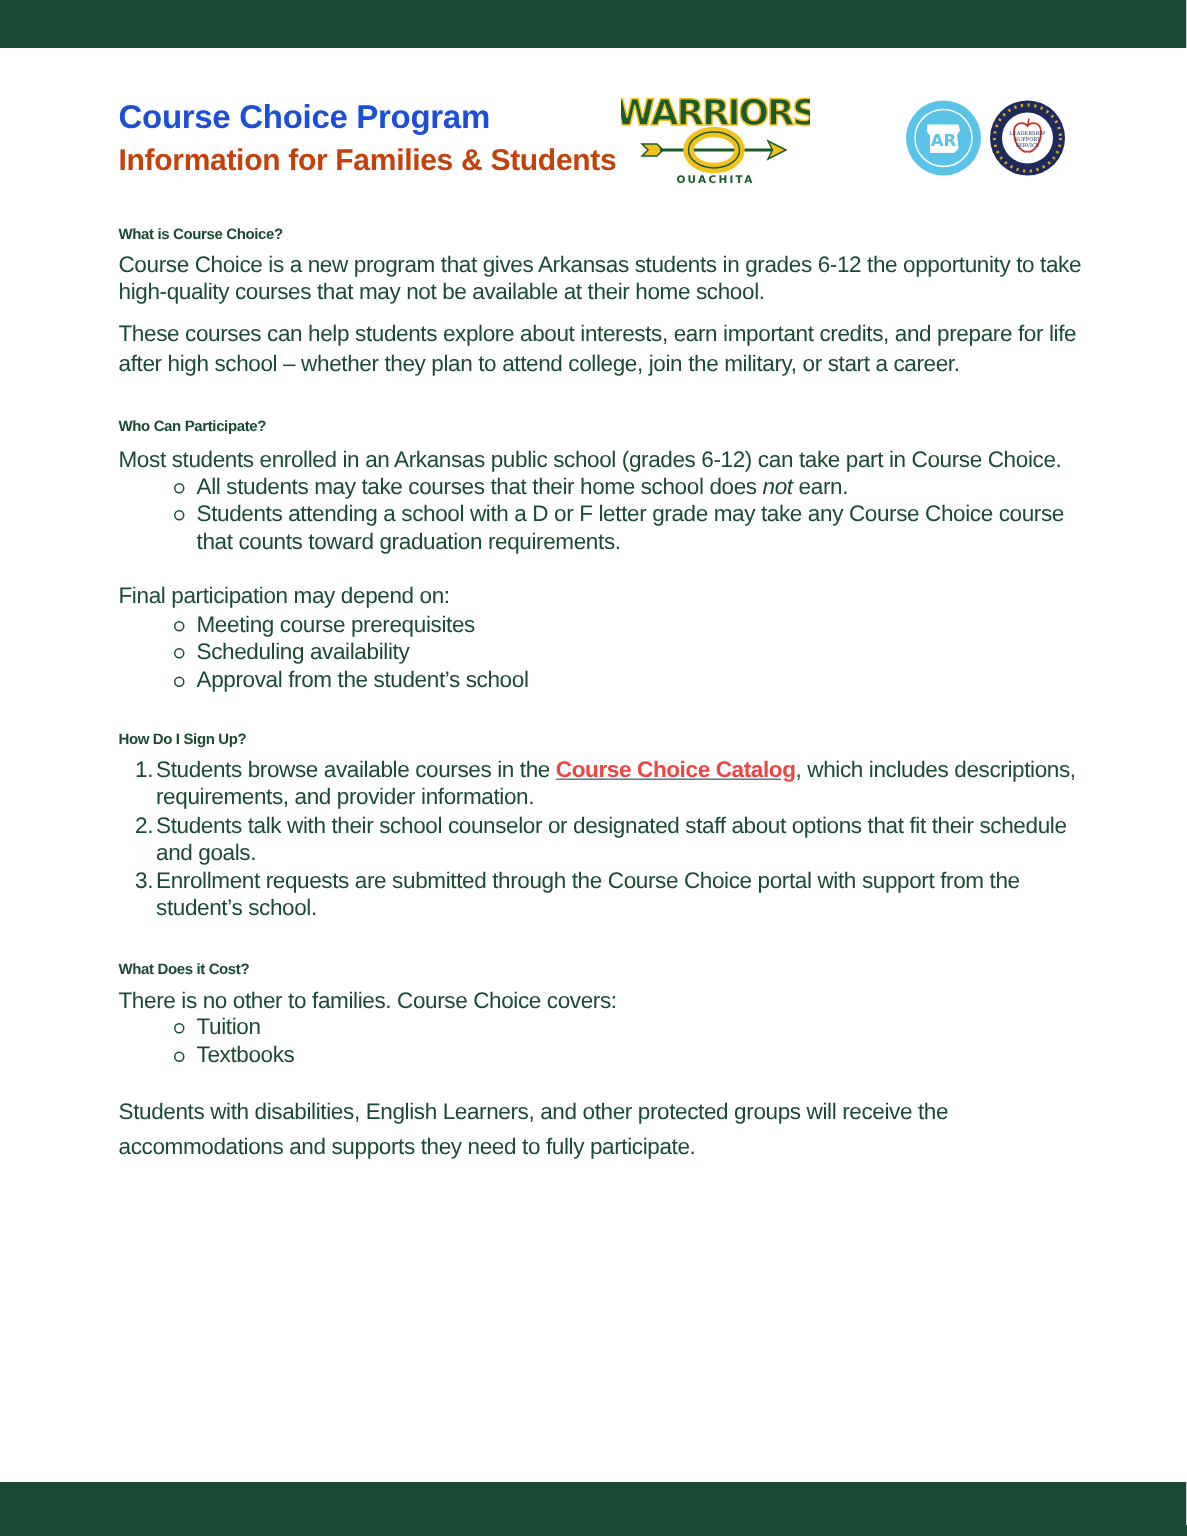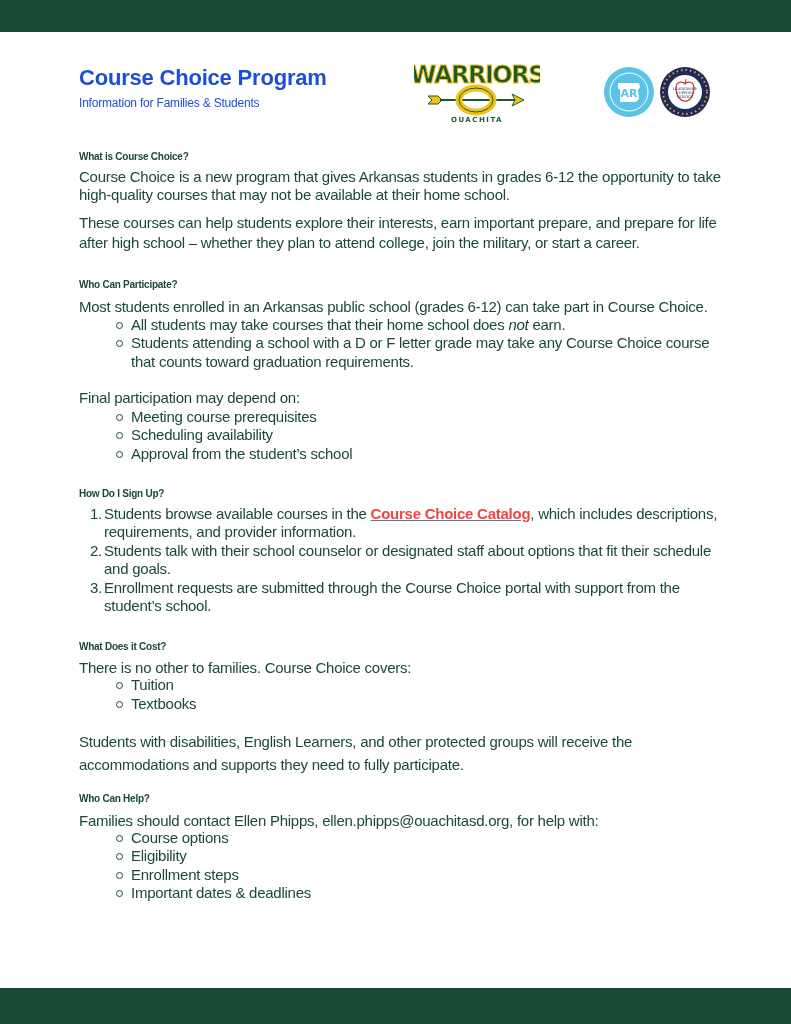--- a/index.html
+++ b/index.html
@@ -3,21 +3,21 @@
 <meta charset="utf-8">
 <style>
   * { box-sizing: border-box; margin: 0; padding: 0; }
   html, body { width: 791px; height: 1024px; background: #ffffff; overflow: hidden; }
   body { position: relative; font-family: "Liberation Sans", sans-serif; color: #1a4a34; }
   .band { position: absolute; left: 0; width: 791px; background: #194834; }
   .band.top { top: 0; height: 32px; }
   .band.bottom { top: 988px; height: 36px; }
 
   .title { position: absolute; left: 79px; top: 65px; font-size: 22px; font-weight: bold; color: #1d4ed8; letter-spacing: -0.2px; }
-  .subtitle { position: absolute; left: 79px; top: 96px; font-size: 12px; color: #1d4ed8; letter-spacing: -0.2px; }
+  .subtitle { position: absolute; left: 79px; top: 96px; font-size: 20px; color: #c2410c; letter-spacing: -0.2px; font-weight: bold; }
 
   .logo-warriors { position: absolute; left: 414px; top: 58px; width: 126px; height: 68px; }
   .seal { position: absolute; top: 66px; width: 52px; height: 52px; }
   .seal.ade { left: 603px; }
   .seal.lss { left: 659px; }
 
   .content { position: absolute; left: 79px; top: 148px; width: 650px; font-size: 15px; line-height: 18.5px; color: #1a4a34; letter-spacing: -0.25px; }
   .h { font-weight: bold; font-size: 10px; margin-bottom: 1px; }
   p { margin: 0; }
   .gap-p { margin-top: 8px; line-height: 20.5px; }
@@ -65,21 +65,21 @@
   <text x="26" y="24" text-anchor="middle" font-family="DejaVu Serif, serif" font-size="3.4" fill="#1f2a5c">LEADERSHIP</text>
   <text x="26" y="28" text-anchor="middle" font-family="DejaVu Serif, serif" font-size="3.4" fill="#1f2a5c">SUPPORT</text>
   <text x="26" y="32" text-anchor="middle" font-family="DejaVu Serif, serif" font-size="3.4" fill="#1f2a5c">SERVICE</text>
 </svg>
 
 <div class="content">
 
   <section>
     <div class="h">What is Course Choice?</div>
     <p><span>Course Choice is a new program that gives Arkansas students in </span><b>grades 6-12</b><span> the opportunity to take </span><b>high-quality courses</b><span> that may not be available at their home school.</span></p>
-    <p class="gap-p">These courses can help students explore their interests, earn important prepare, and prepare for life after high school – whether they plan to attend college, join the military, or start a career.</p>
+    <p class="gap-p">These courses can help students explore about interests, earn important credits, and prepare for life after high school – whether they plan to attend college, join the military, or start a career.</p>
   </section>
 
   <section style="margin-top:22px">
     <div class="h" style="margin-bottom:4px">Who Can Participate?</div>
     <p>Most students enrolled in an Arkansas public school (grades 6-12) can take part in Course Choice.</p>
     <ul class="circ" style="margin-top:-1px">
       <li><b>All students</b><span> may take courses that their home school does </span><i>not</i><span> earn.</span></li>
       <li><span>Students attending a school with a </span><b>D or F letter grade</b><span> may take </span><b>any</b><span> Course Choice course that counts toward graduation requirements.</span></li>
     </ul>
     <p style="margin-top:18px">Final participation may depend on:</p>
@@ -102,26 +102,16 @@
   <section style="margin-top:22px">
     <div class="h" style="margin-bottom:4px">What Does it Cost?</div>
     <p style="line-height:16px"><span>There is </span><b>no other</b><span> to families. Course Choice covers:</span></p>
     <ul class="circ">
       <li>Tuition</li>
       <li>Textbooks</li>
     </ul>
     <p style="margin-top:18px; line-height:22.5px">Students with disabilities, English Learners, and other protected groups will receive the accommodations and supports they need to fully participate.</p>
   </section>
 
-  <section style="margin-top:14px">
-    <div class="h" style="margin-bottom:4px">Who Can Help?</div>
-    <p style="line-height:16px">Families should contact Ellen Phipps, ellen.phipps@ouachitasd.org, for help with:</p>
-    <ul class="circ">
-      <li>Course options</li>
-      <li>Eligibility</li>
-      <li>Enrollment steps</li>
-      <li>Important dates &amp; deadlines</li>
-    </ul>
-  </section>
 
 </div>
 
 <div class="band bottom"></div>
 
 </body></html>

